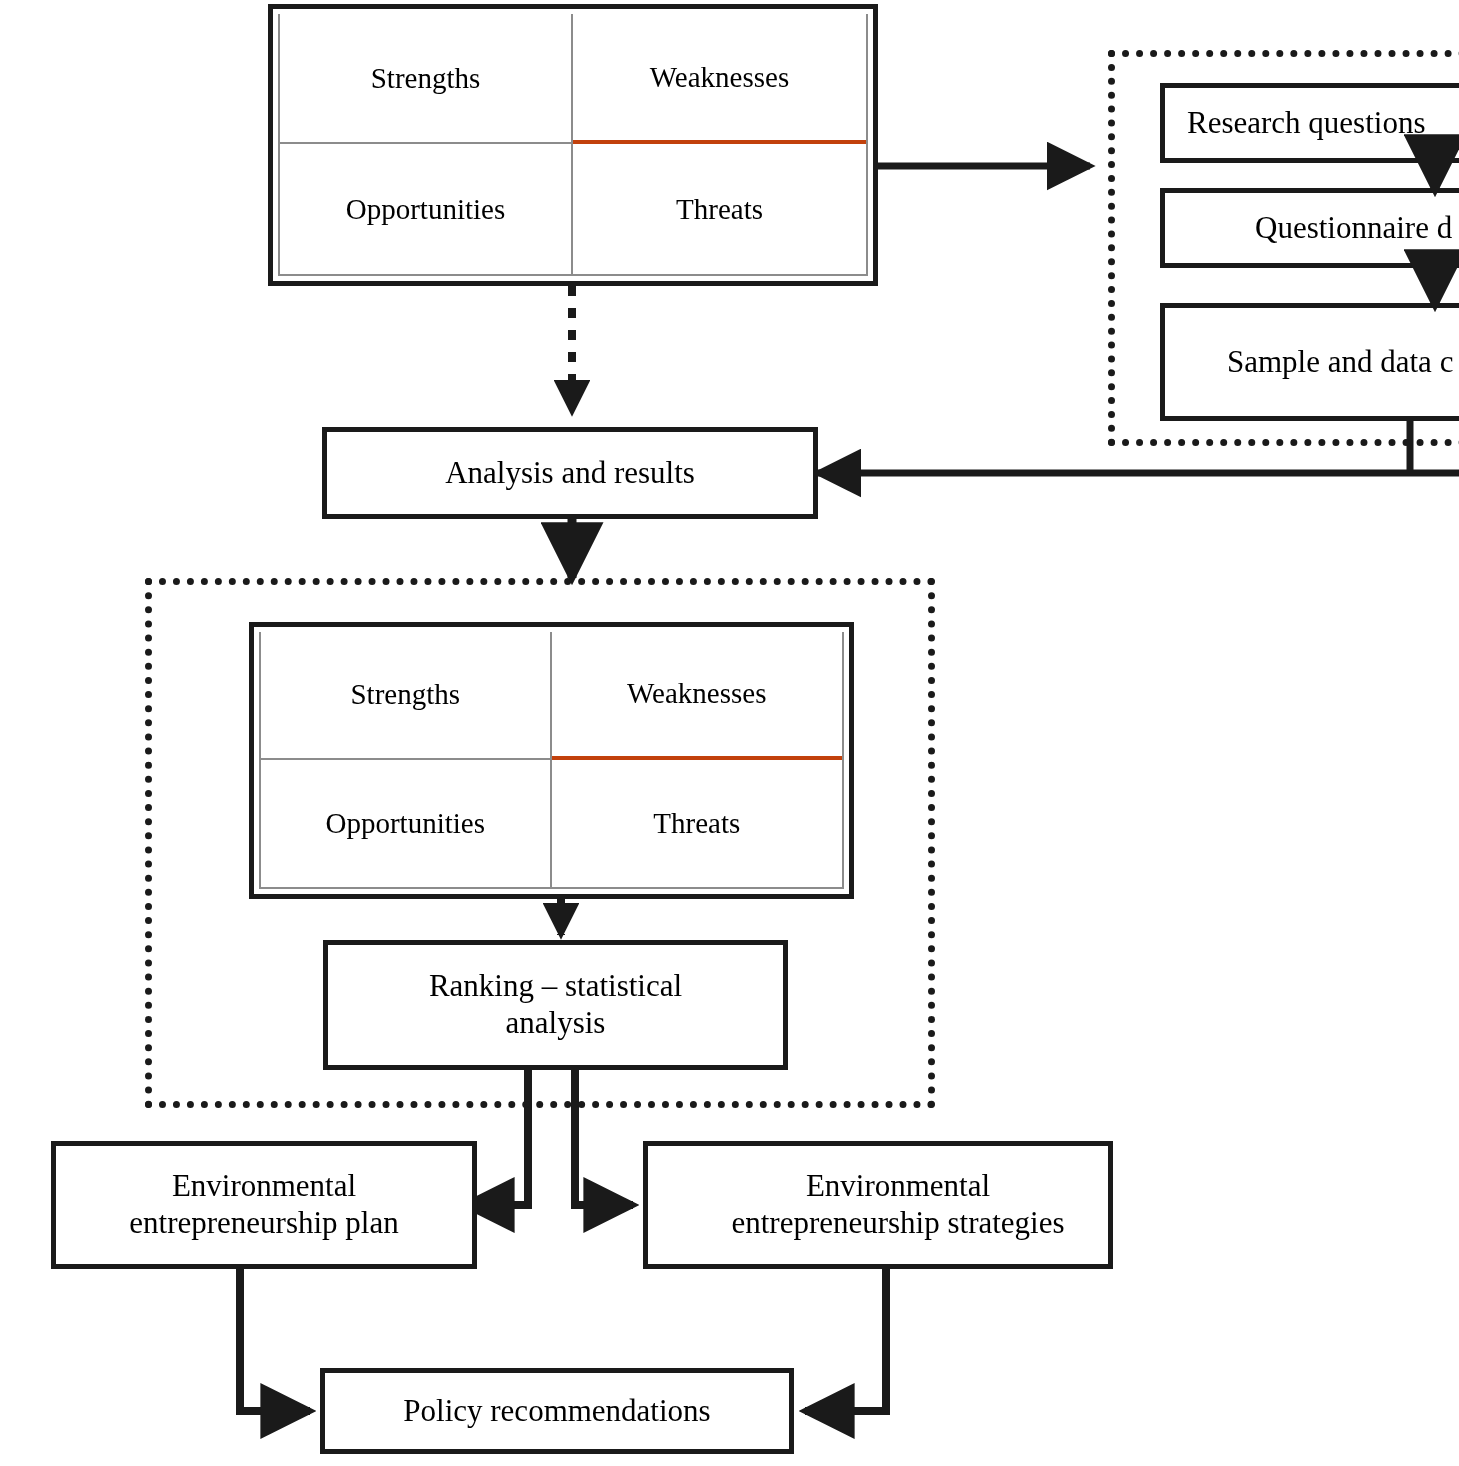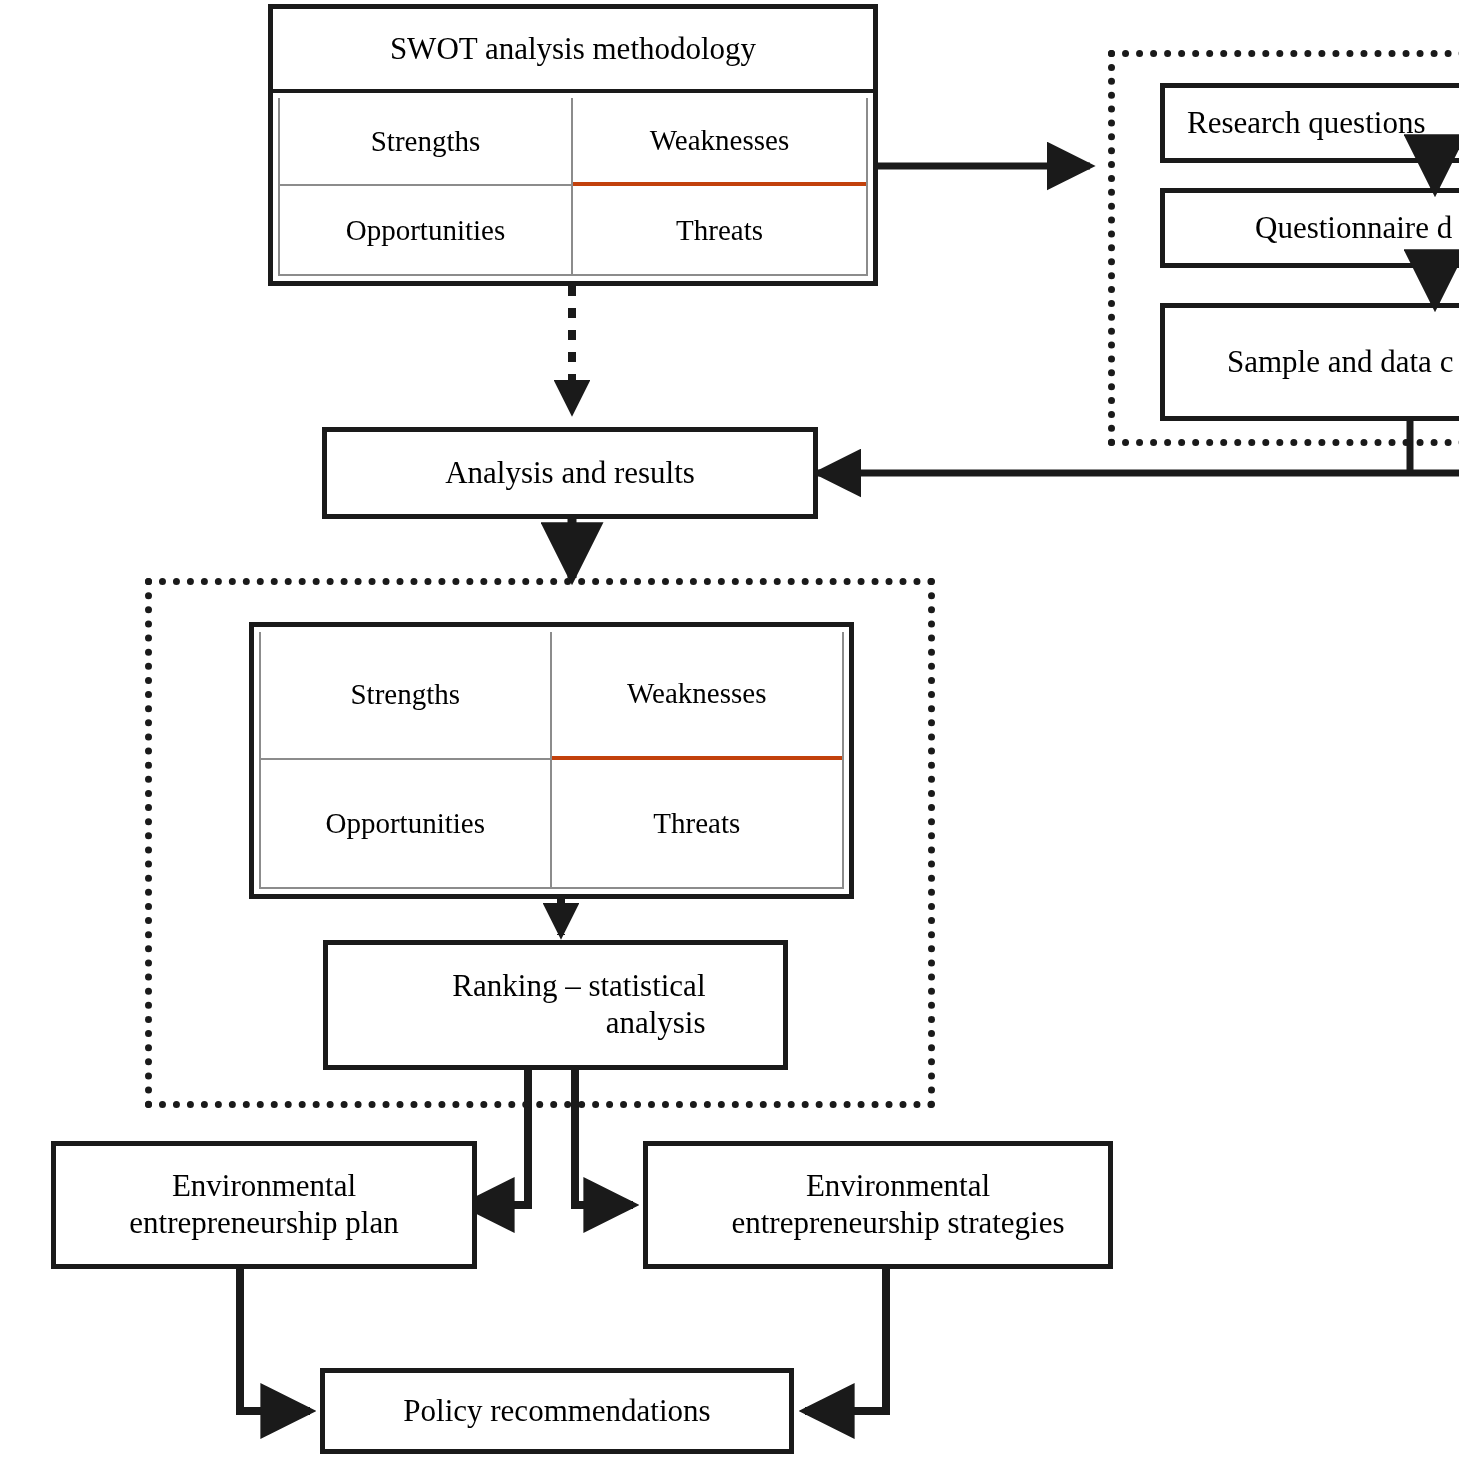--- a/index.html
+++ b/index.html
@@ -149,23 +149,20 @@
     <g>
       <path d="M 240,1269 L 240,1411 L 310,1411" stroke="#1a1a1a" stroke-width="8" fill="none" marker-end="url(#ahead)"></path>
     </g>
 
     <g>
       <path d="M 886,1269 L 886,1411 L 805,1411" stroke="#1a1a1a" stroke-width="8" fill="none" marker-end="url(#ahead)"></path>
     </g>
   </svg>
 
   <div class="swot" style="left:268px; top:4px; width:610px; height:282px;">
-    <div class="swot-title" style="height:84px;">
-      <span>SWOT analysis methodology</span>
-    </div>
     <div class="swot-grid">
       <div class="swot-cell c0">
         <span>Strengths</span>
       </div>
       <div class="swot-cell c1">
         <span>Weaknesses</span>
       </div>
       <div class="swot-cell c2">
         <span>Opportunities</span>
       </div>
@@ -210,21 +207,21 @@
       </div>
       <div class="swot-cell c2">
         <span>Opportunities</span>
       </div>
       <div class="swot-cell c3">
         <span>Threats</span>
       </div>
     </div>
   </div>
 
-  <div class="node" style="left:323px; top:940px; width:465px; height:130px;text-align:right;">
+  <div class="node" style="left:323px; top:940px; width:465px; height:130px;">
     <span class="lbl" style="max-width:300px;">Ranking – statistical analysis</span>
   </div>
 
   <div class="node" style="left:26px; top:1141px; width:426px; height:128px;margin-left:25px;">
     <span class="lbl" style="max-width:345px;">Environmental entrepreneurship plan</span>
   </div>
 
   <div class="node" style="left:643px; top:1141px; width:470px; height:128px;padding-left:40px;">
     <span class="lbl" style="max-width:410px;">Environmental entrepreneurship strategies</span>
   </div>

